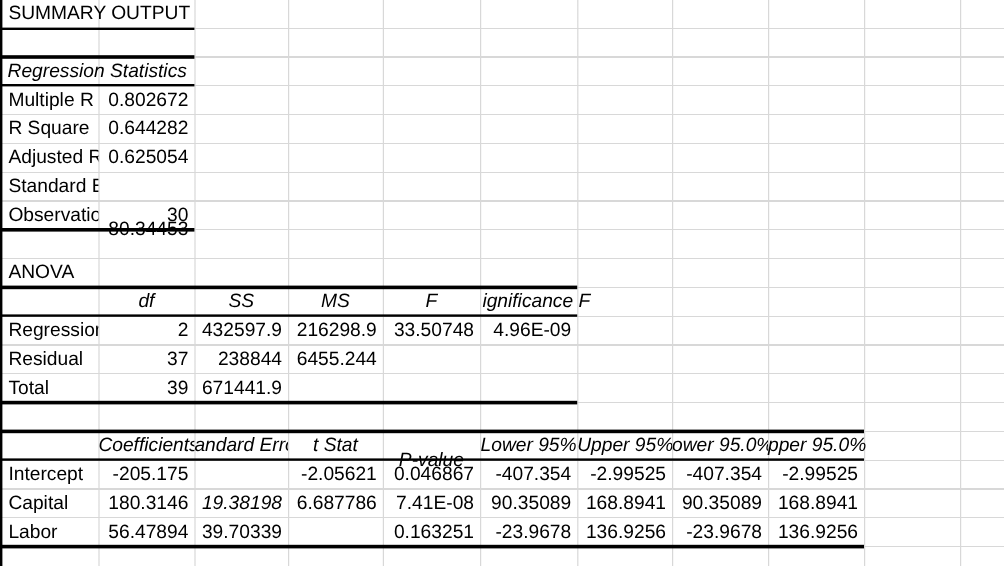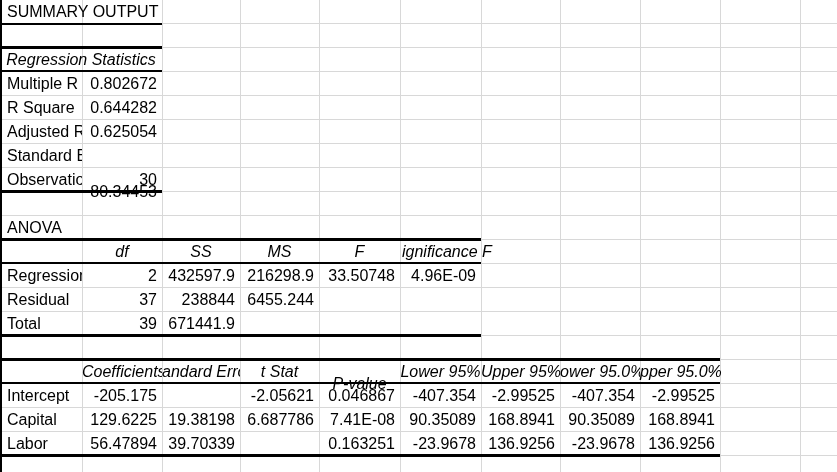--- a/index.html
+++ b/index.html
@@ -121,22 +121,22 @@
   <div class="cell lbl cA" style="top:384px;">Intercept</div>
   <div class="cell num cB" style="top:384px;">-205.175</div>
   <div class="cell num cD" style="top:384px;">-2.05621</div>
   <div class="cell num cE" style="top:384px;">0.046867</div>
   <div class="cell num cF" style="top:384px;">-407.354</div>
   <div class="cell num cG" style="top:384px;">-2.99525</div>
   <div class="cell num cH" style="top:384px;">-407.354</div>
   <div class="cell num cI" style="top:384px;">-2.99525</div>
 
   <div class="cell lbl cA" style="top:408px;">Capital</div>
-  <div class="cell num cB" style="top:408px;">129.6225</div>
-  <div class="cell num cC" style="top:408px;">19.38198</div>
+  <div class="cell num cB" style="top:408px;">180.3146</div>
+  <div class="cell num cC" style="top:408px;font-style:italic;">19.38198</div>
   <div class="cell num cD" style="top:408px;">6.687786</div>
   <div class="cell num cE" style="top:408px;">7.41E-08</div>
   <div class="cell num cF" style="top:408px;">90.35089</div>
   <div class="cell num cG" style="top:408px;">168.8941</div>
   <div class="cell num cH" style="top:408px;">90.35089</div>
   <div class="cell num cI" style="top:408px;">168.8941</div>
 
   <div class="cell lbl cA" style="top:432px;">Labor</div>
   <div class="cell num cB" style="top:432px;">56.47894</div>
   <div class="cell num cC" style="top:432px;">39.70339</div>

